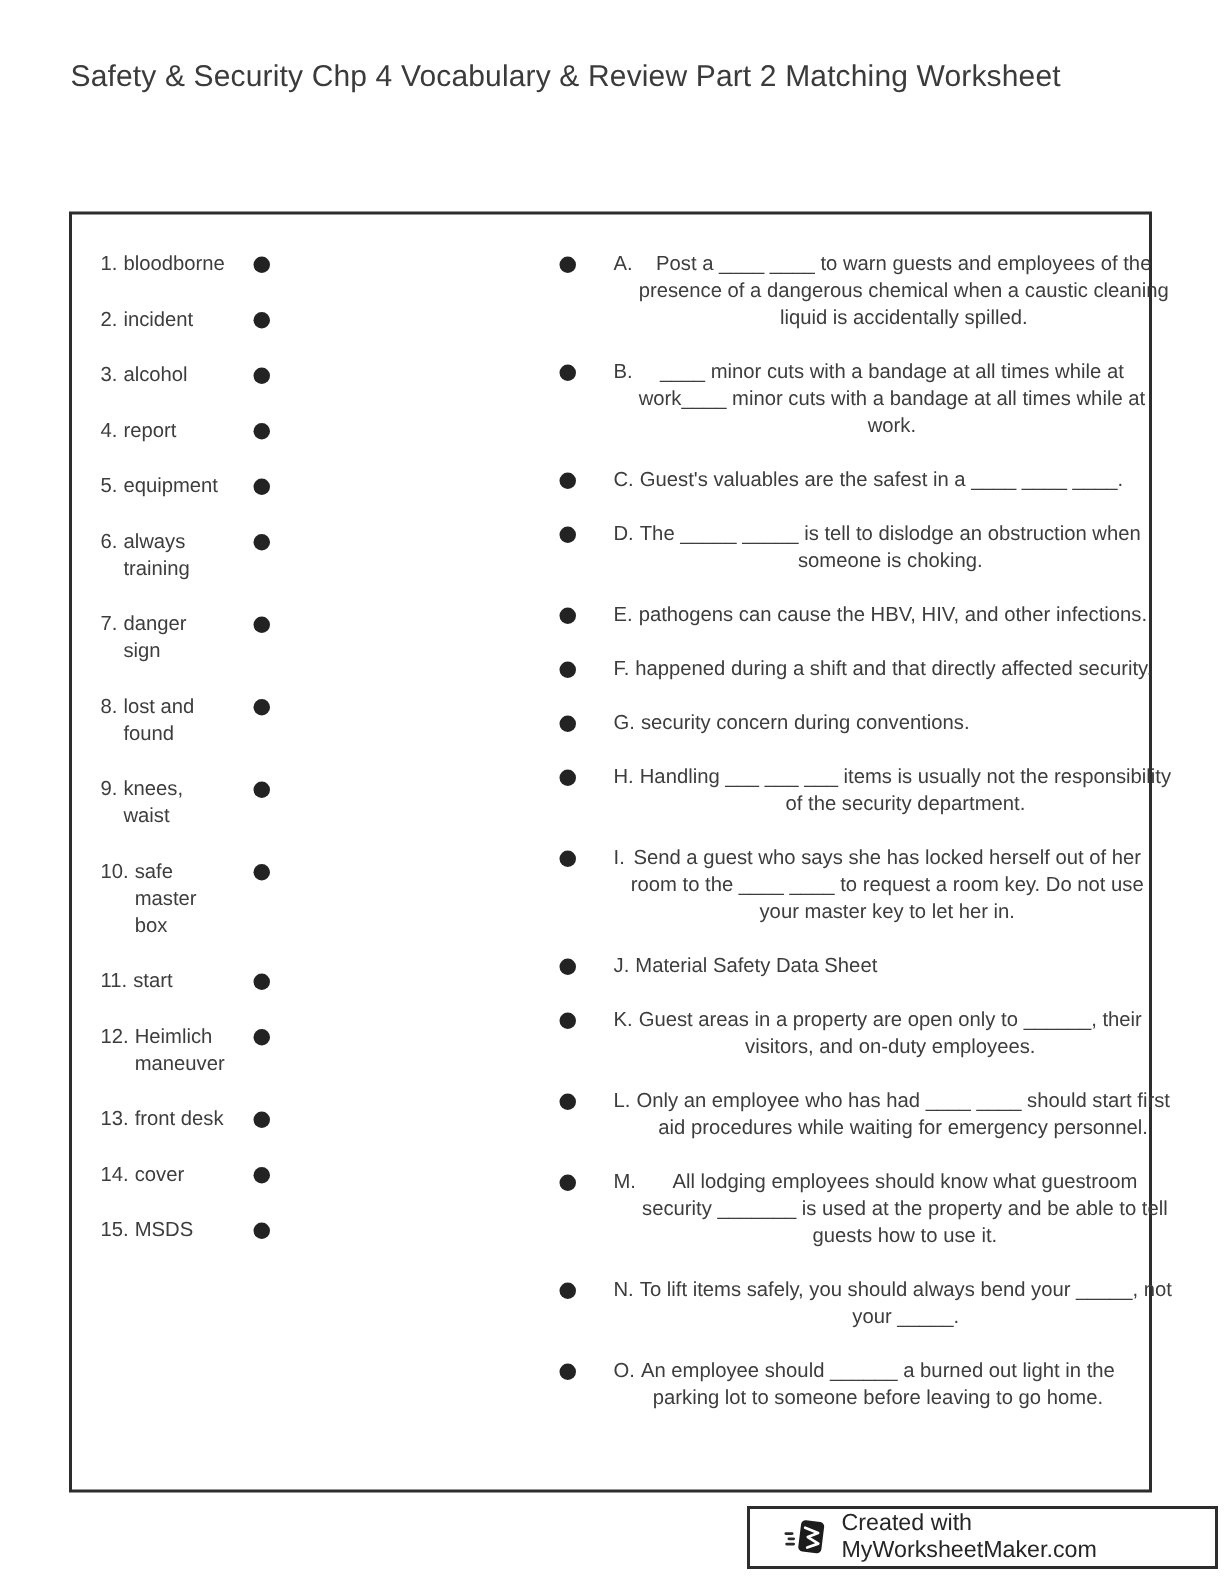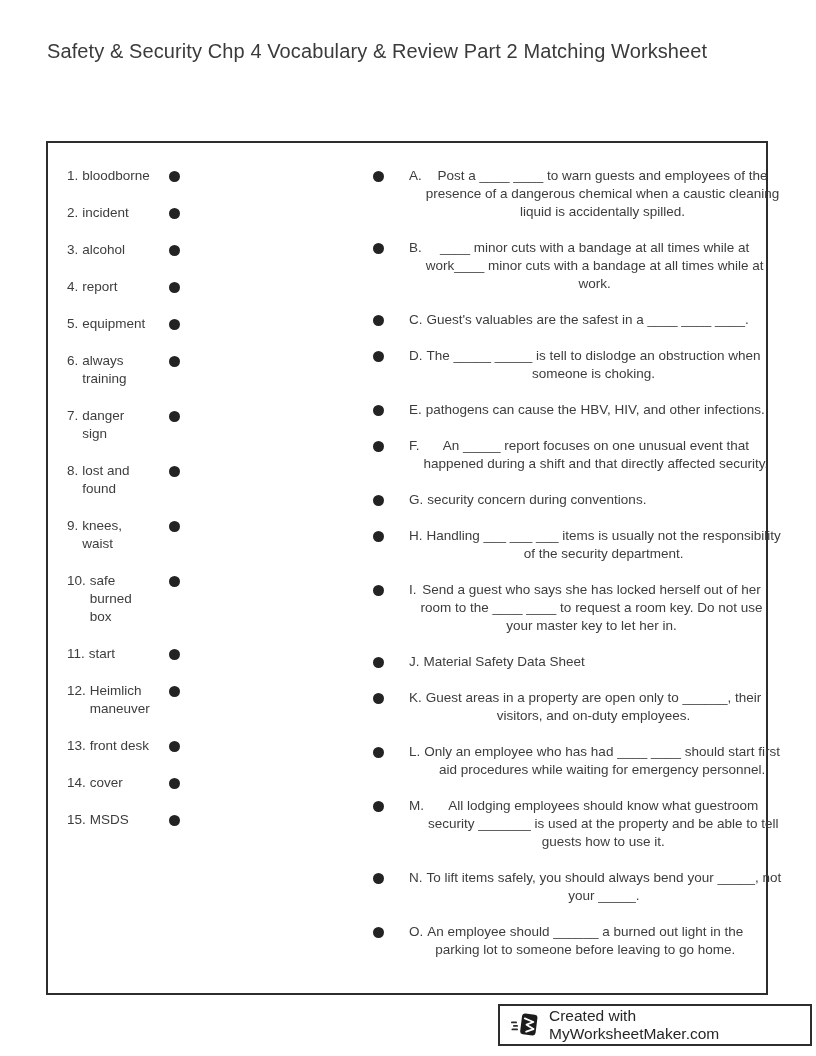--- a/index.html
+++ b/index.html
@@ -44,21 +44,21 @@
     display: inline-block;
   }
   .t-dot { position: absolute; left: 102px; top: 4px; }
   .d-dot { position: absolute; left: 0; top: 4px; }
   .footer-box {
     position: absolute; left: 498px; top: 1004px;
     width: 314px; height: 42px;
     box-sizing: border-box;
     border: 2px solid var(--border, #2e2e2e);
     display: flex; align-items: center; gap: 9px;
-    padding: 0 10px;
+    padding: 0 22px;
     background: #fff;
     cursor: pointer;
   }
   .footer-text { font-size: 15.5px; color: #262626; }
   .logo-svg { flex: 0 0 auto; display: block; }
 </style>
 </head>
 <body style="--dot: #232323; --border: #2d2d2d; --ink: #3d3d3d;">
 
 <div class="page">
@@ -140,21 +140,21 @@
             <span class="line">knees,</span>
             <span class="line">waist</span>
           </span>
     <span class="dot t-dot"></span>
   </div>
 
   <div class="term-row">
     <span class="t-num">10.</span>
     <span class="t-text">
             <span class="line">safe</span>
-            <span class="line">burned</span>
+            <span class="line">master</span>
             <span class="line">box</span>
           </span>
     <span class="dot t-dot"></span>
   </div>
 
   <div class="term-row">
     <span class="t-num">11.</span>
     <span class="t-text">
             <span class="line">start</span>
           </span>
@@ -237,21 +237,20 @@
     <span class="d-letter">E.</span>
     <span class="d-text">
             <span class="line">pathogens can cause the HBV, HIV, and other infections.</span>
           </span>
   </div>
 
   <div class="def-row">
     <span class="dot d-dot"></span>
     <span class="d-letter">F.</span>
     <span class="d-text">
-            <span class="line">An _____ report focuses on one unusual event that</span>
             <span class="line">happened during a shift and that directly affected security.</span>
           </span>
   </div>
 
   <div class="def-row">
     <span class="dot d-dot"></span>
     <span class="d-letter">G.</span>
     <span class="d-text">
             <span class="line">security concern during conventions.</span>
           </span>

